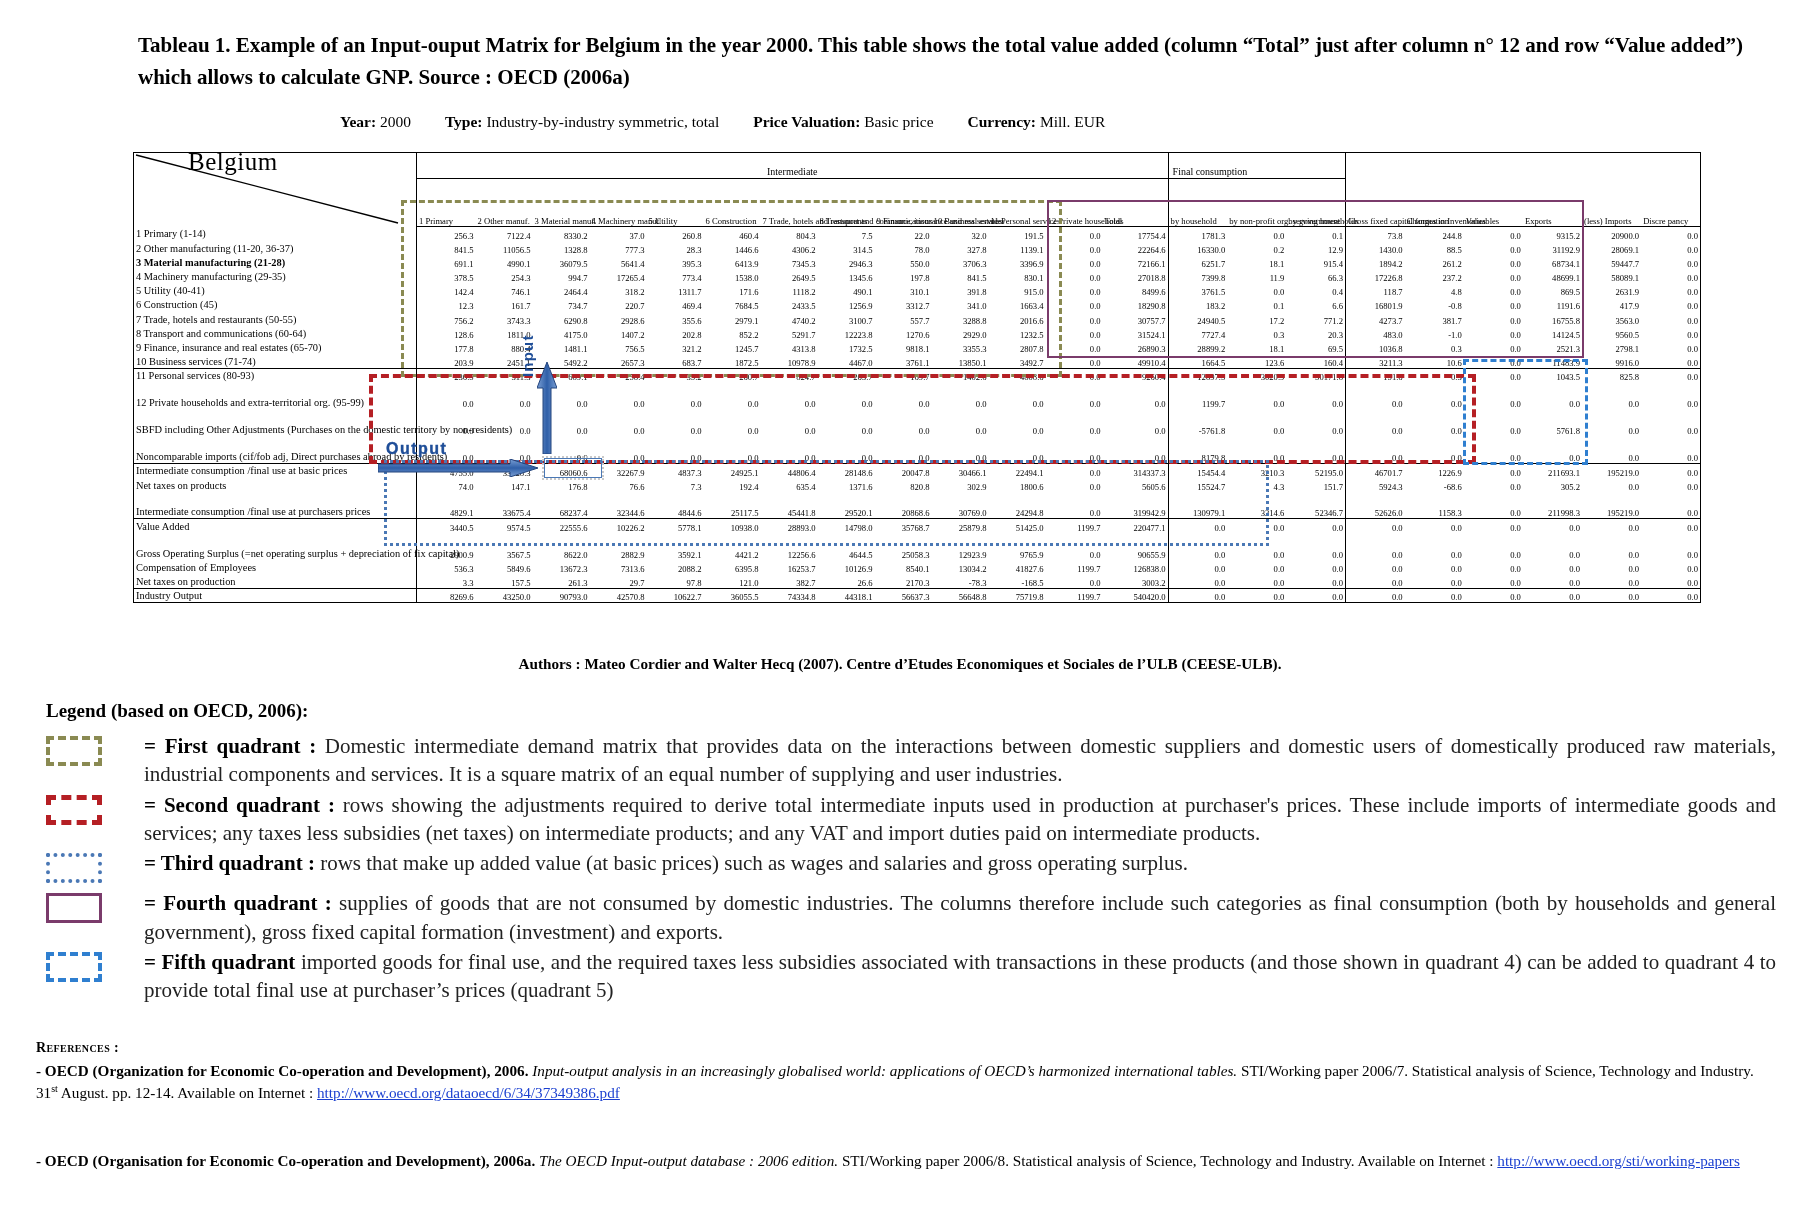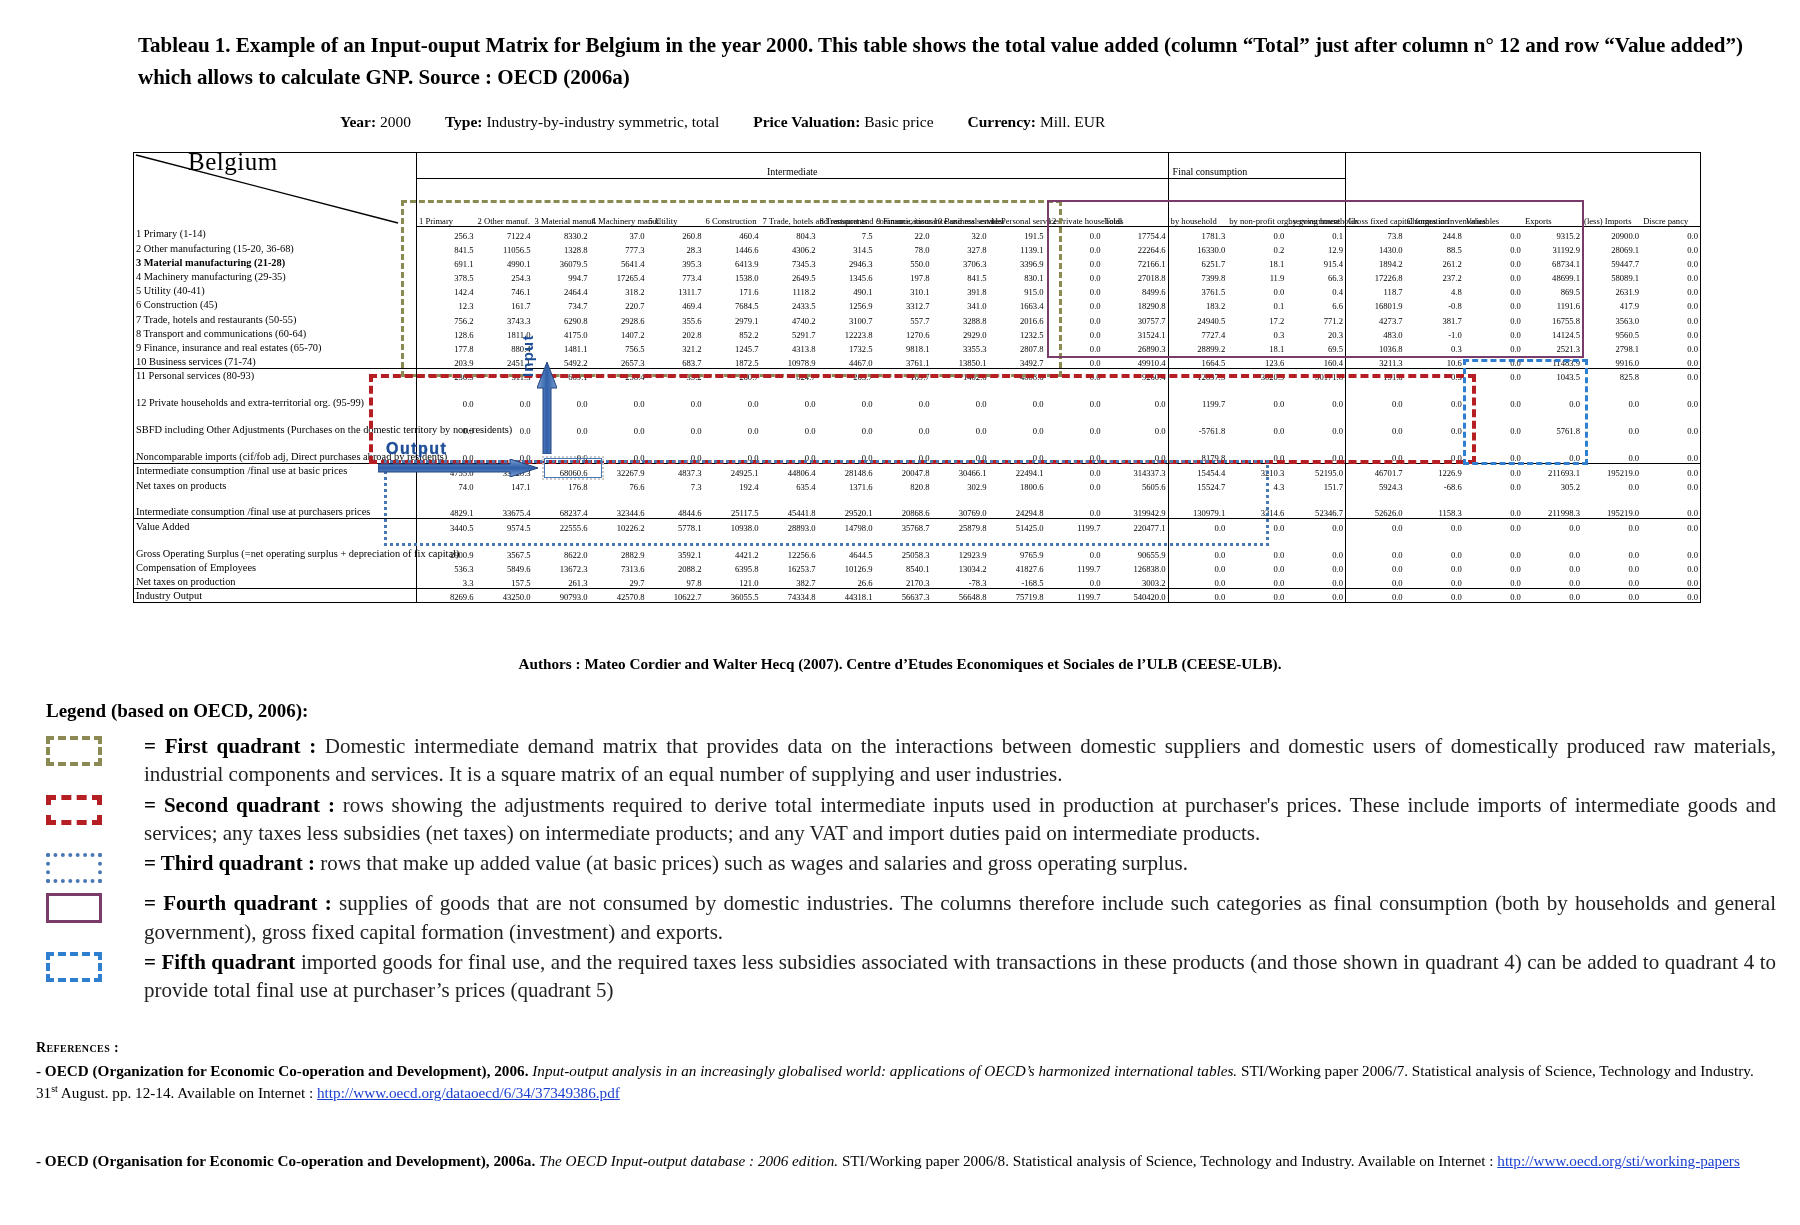--- a/index.html
+++ b/index.html
@@ -234,21 +234,21 @@
             <td class="num">0.0</td>
             <td class="num brthin">0.1</td>
             <td class="num">73.8</td>
             <td class="num">244.8</td>
             <td class="num">0.0</td>
             <td class="num">9315.2</td>
             <td class="num">20900.0</td>
             <td class="num br">0.0</td>
           </tr>
           <tr>
-            <td class="rowlabel bl" style="height: 14.2px;">2 Other manufacturing (15-20, 36-68)</td>
+            <td class="rowlabel bl" style="height: 14.2px;">2 Other manufacturing (11-20, 36-37)</td>
             <td class="num bl">841.5</td>
             <td class="num">11056.5</td>
             <td class="num">1328.8</td>
             <td class="num">777.3</td>
             <td class="num">28.3</td>
             <td class="num">1446.6</td>
             <td class="num">4306.2</td>
             <td class="num">314.5</td>
             <td class="num">78.0</td>
             <td class="num">327.8</td>

